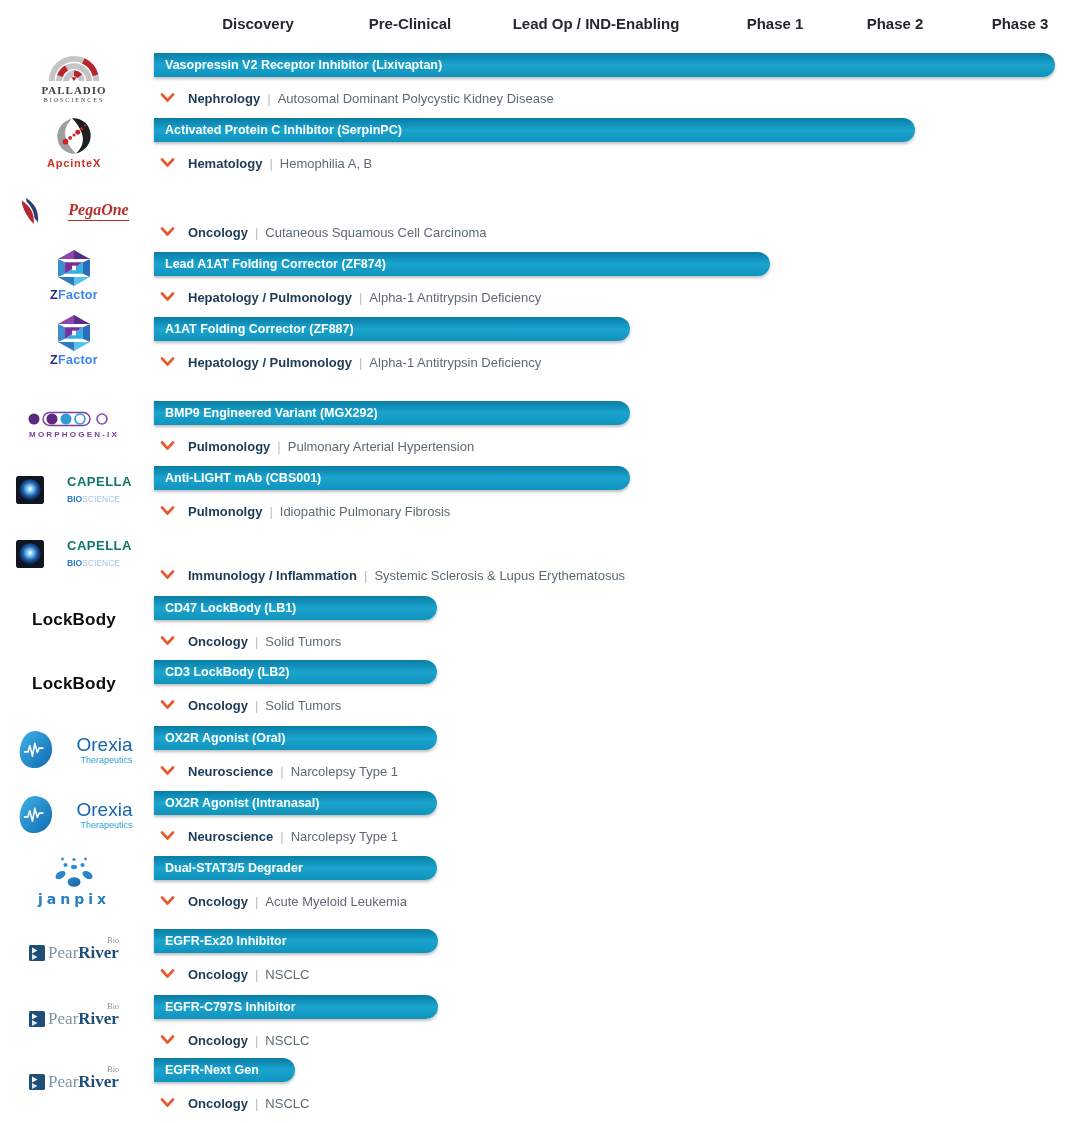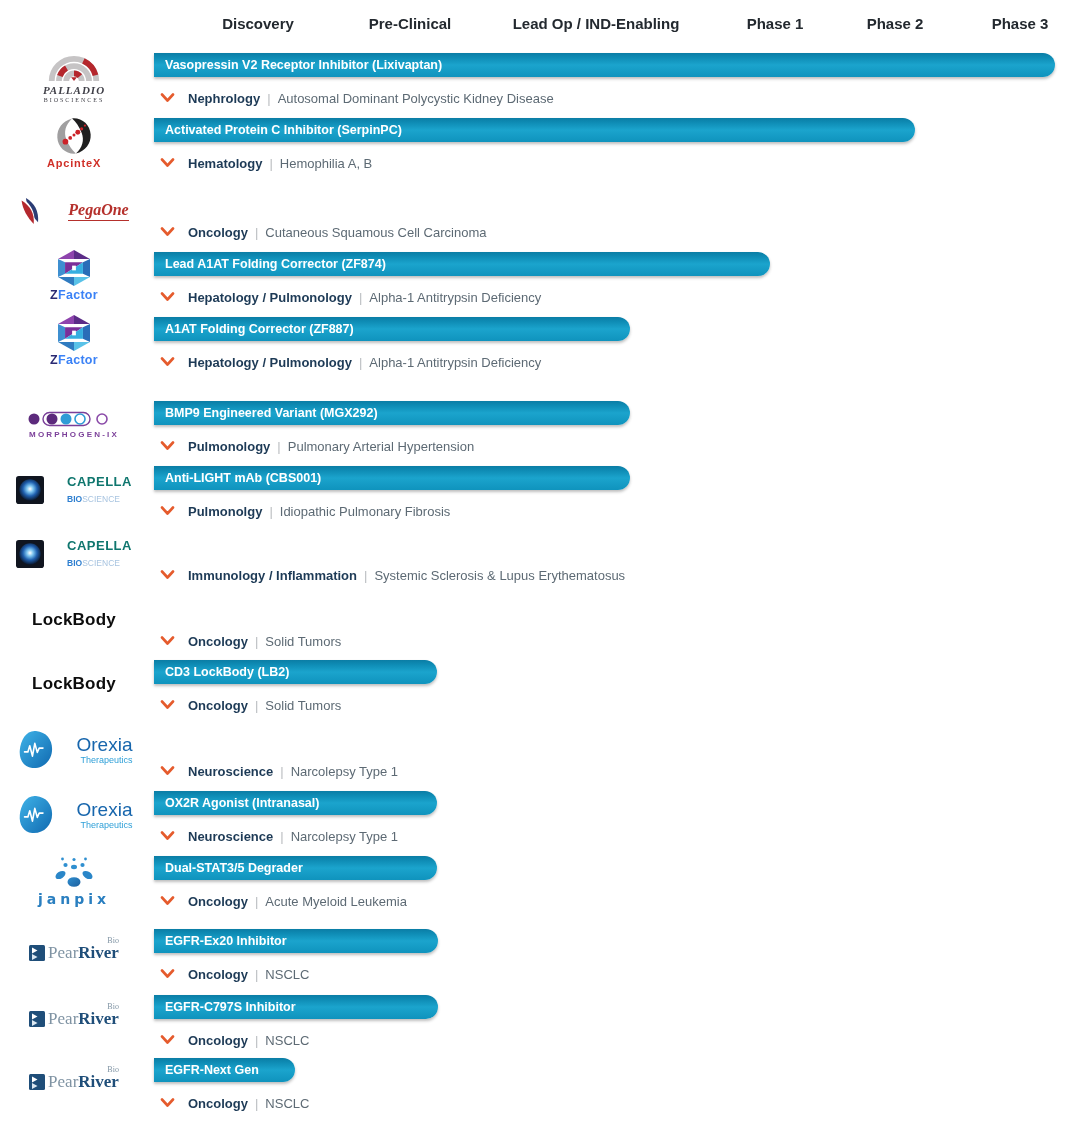--- a/index.html
+++ b/index.html
@@ -21,21 +21,21 @@
   .sub  { position:absolute; left:160px; top:36px; height:18px; display:flex; align-items:center; }
   .chev { margin-right:13px; display:flex; align-items:center; }
   .area { color:#1d3a56; font-weight:bold; font-size:13px; white-space:nowrap; }
   .sep  { color:#b9bcbf; margin:0 7px; font-size:13px; }
   .ind  { color:#5d6a74; font-size:13px; white-space:nowrap; }
 
   
   .lg-stack { display:flex; flex-direction:column; align-items:center; line-height:1; }
   .lg-rowflex { display:flex; align-items:center; gap:23px; }
 
-  .pal-t1 { font-family:"Liberation Serif",serif; font-weight:bold; font-size:11px; letter-spacing:1px; color:#3f3f47; margin-top:2px;font-style:italic; }
+  .pal-t1 { font-family:"Liberation Serif",serif; font-weight:bold; font-size:11px; letter-spacing:1px; color:#3f3f47; margin-top:2px; }
   .pal-t2 { font-family:"Liberation Serif",serif; font-size:6px; letter-spacing:2px; color:#3f3f47; margin-top:1px; }
 
   .apc-text { color:#d03028; font-weight:bold; font-size:11px; letter-spacing:.8px; margin-top:2px; }
 
   .pega-text { font-family:"Liberation Serif",serif; font-style:italic; font-weight:bold; color:#b5302c;
                font-size:16px; border-bottom:1.5px solid #b5302c; padding-bottom:1px; }
 
   .zf-text { margin-top:3px; font-size:12.5px; font-weight:bold; letter-spacing:.3px; }
   .zf-z { color:#2b2a72; } .zf-f { color:#3b82f6; }
 
@@ -312,20 +312,23 @@
           </span>
           <span class="area">Immunology / Inflammation</span>
           <span class="sep">|</span>
           <span class="ind">Systemic Sclerosis &amp; Lupus Erythematosus</span>
         </div>
       </div>
       <div class="row" style="top: 596px;">
         <div class="logo">
           <div class="lg-lockbody">LockBody</div>
         </div>
+        <div class="bar" style="width: 283px;">
+          <span class="bar-label">CD47 LockBody (LB1)</span>
+        </div>
         <div class="sub">
           <span class="chev">
             <svg width="15" height="10" viewBox="0 0 15 10">
               <path d="M2,1.5 L7.5,7.5 L13,1.5" fill="none" stroke="#e55b2d" stroke-width="2.6" stroke-linecap="round" stroke-linejoin="round"></path>
             </svg>
           </span>
           <span class="area">Oncology</span>
           <span class="sep">|</span>
           <span class="ind">Solid Tumors</span>
         </div>
@@ -353,20 +356,23 @@
     <div class="lg-rowflex">
       <svg width="38" height="42" viewBox="0 0 40 44">
         <path d="M21,2 C32,3 38,11 38,21 C38,33 29,42 17,41 C8,40 3,32 4,22 C5,11 11,1 21,2 Z" fill="url(#orxg)"></path>
         <path d="M9,24 h3.5 l2,-6.5 l2.8,11 l2.5,-13.5 l2.6,9.5 l2,-4.5 h4" fill="none" stroke="#ffffff" stroke-width="1.7" stroke-linejoin="round" stroke-linecap="round"></path>
       </svg>
       <div class="orx-text">
         <div class="orx-1">Orexia</div>
               <div class="orx-2">Therapeutics</div>
       </div>
     </div>
+        </div>
+        <div class="bar" style="width: 283px;">
+          <span class="bar-label">OX2R Agonist (Oral)</span>
         </div>
         <div class="sub">
           <span class="chev">
             <svg width="15" height="10" viewBox="0 0 15 10">
               <path d="M2,1.5 L7.5,7.5 L13,1.5" fill="none" stroke="#e55b2d" stroke-width="2.6" stroke-linecap="round" stroke-linejoin="round"></path>
             </svg>
           </span>
           <span class="area">Neuroscience</span>
           <span class="sep">|</span>
           <span class="ind">Narcolepsy Type 1</span>

